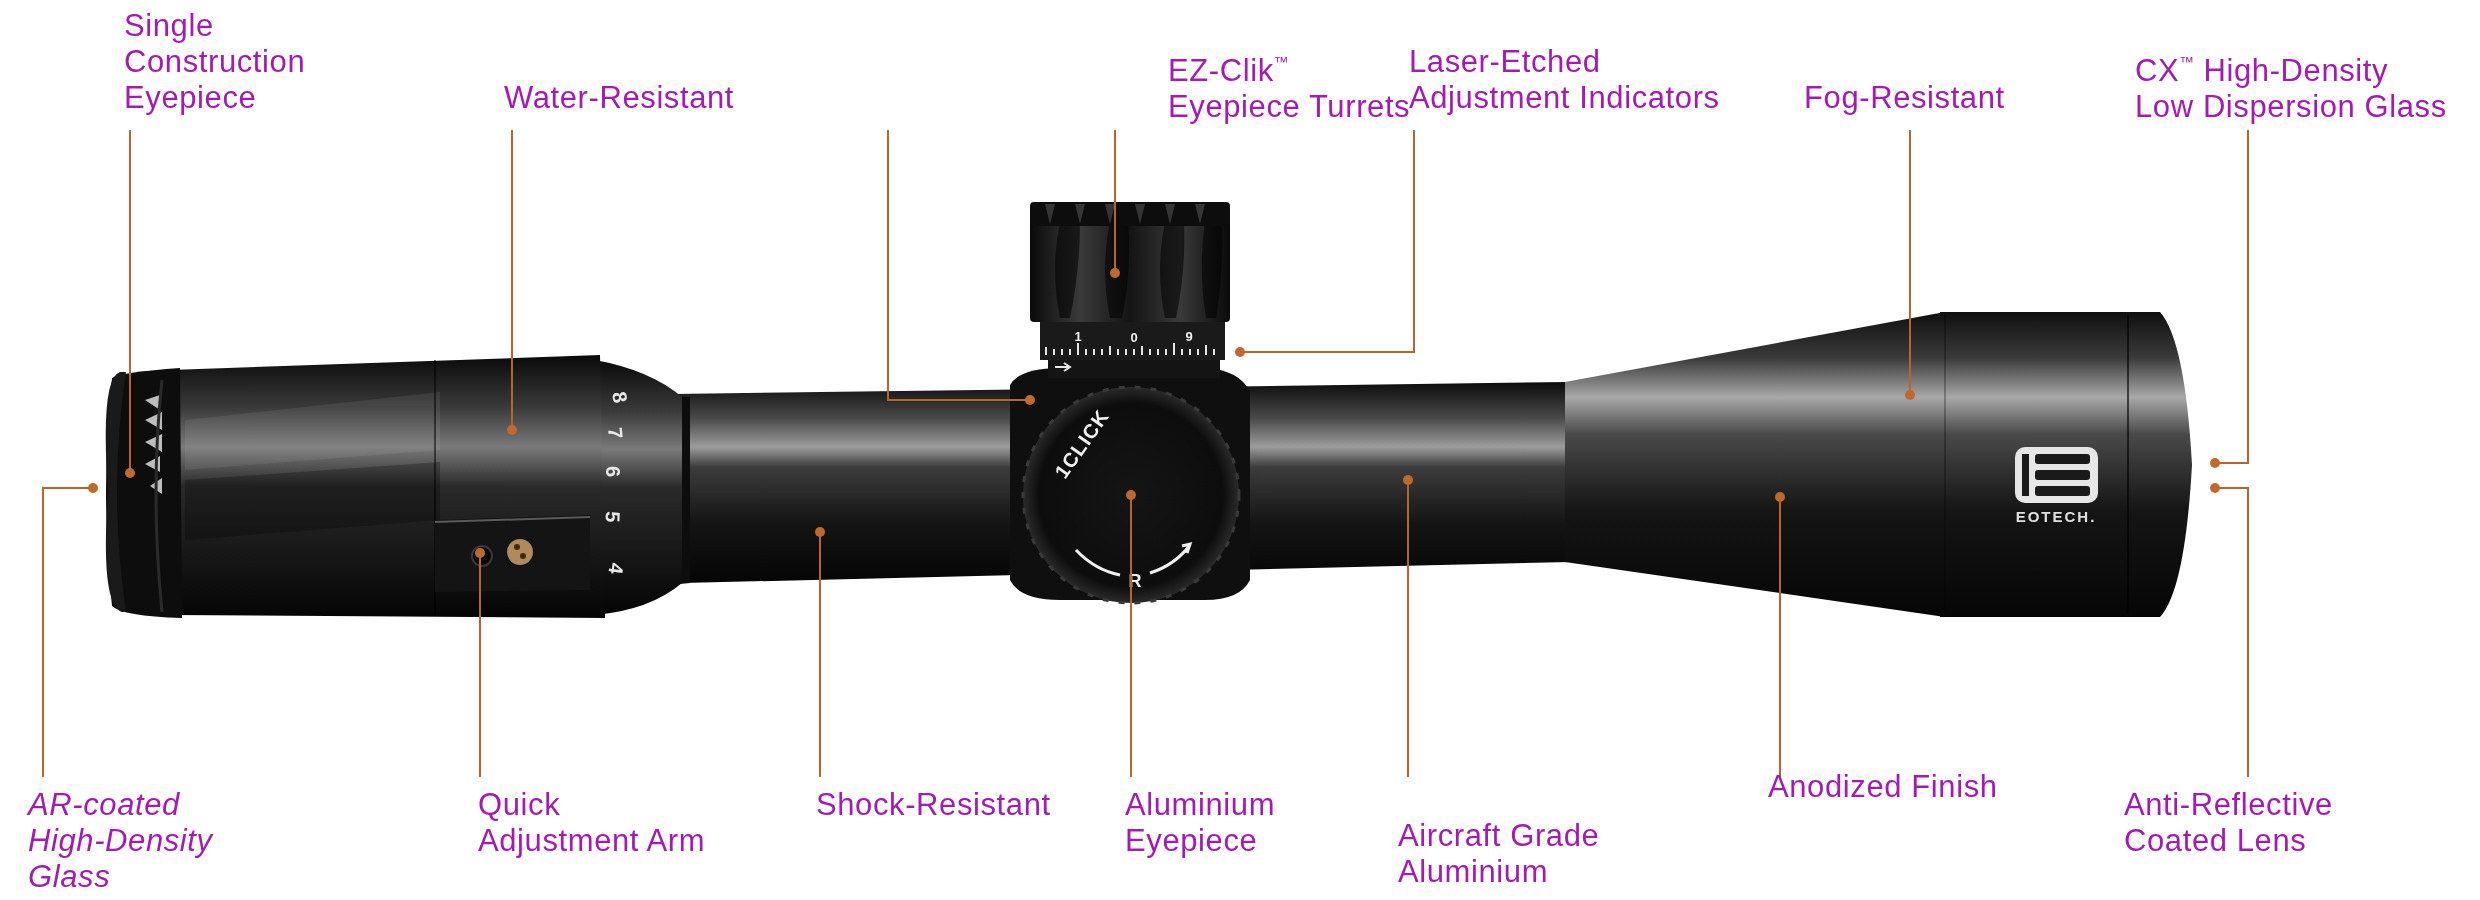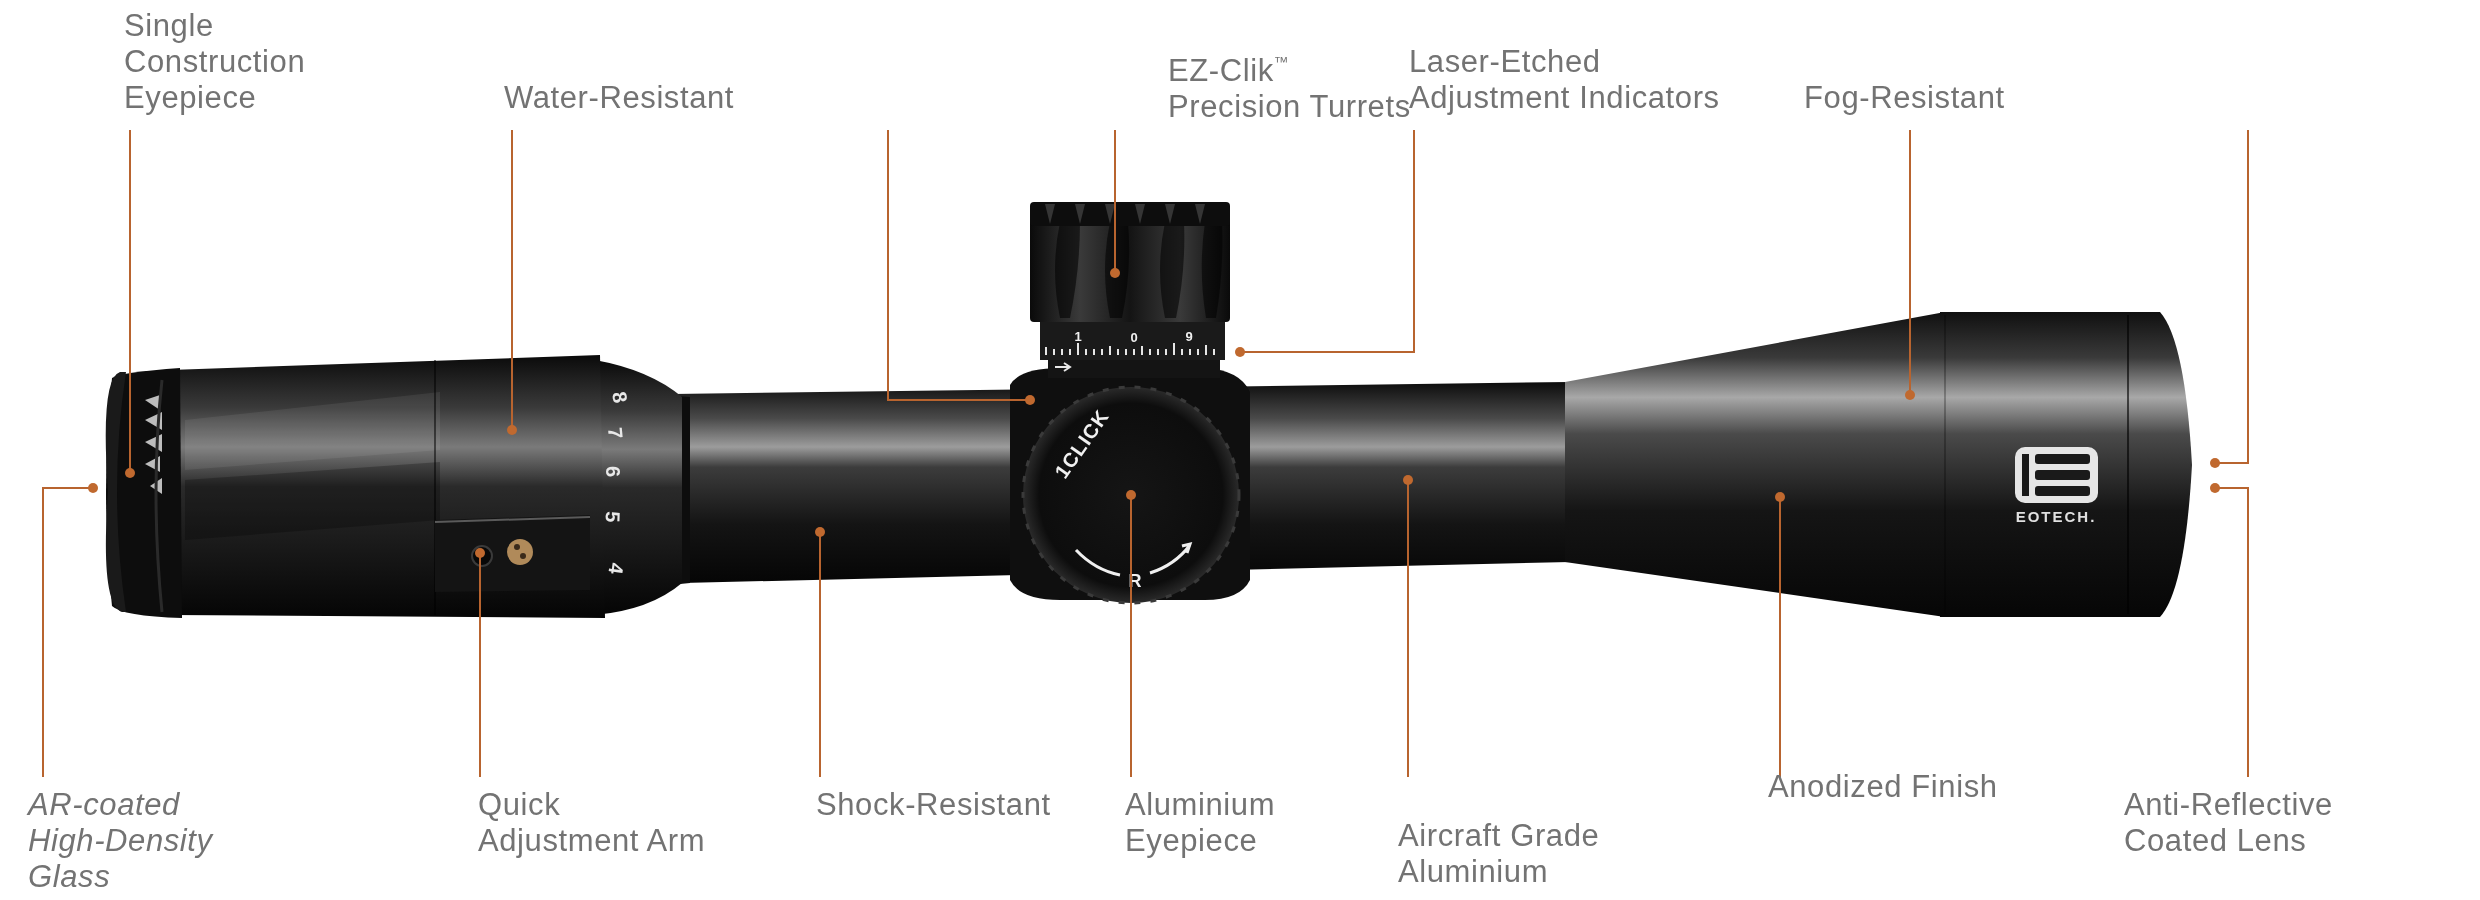--- a/index.html
+++ b/index.html
@@ -1,20 +1,20 @@
 <!DOCTYPE html>
 <html><head>
 <meta charset="utf-8">
 <style>
   html, body { margin: 0; padding: 0; background: #ffffff; }
   body { width: 2480px; height: 900px; position: relative; overflow: hidden;
          font-family: "Liberation Sans", "DejaVu Sans", sans-serif; }
   #stage { position: absolute; left: 0; top: 0; width: 2480px; height: 900px; }
   svg#scope { position: absolute; left: 0; top: 0; }
-  .label { position: absolute; color: #737373; font-size: 31px; line-height: 36px;
+  .label { position: absolute; color: #a21caf; font-size: 31px; line-height: 36px;
            letter-spacing: 0.6px; white-space: nowrap; }
   .label .line { display: block; }
   .tm { font-size: 15px; vertical-align: 14px; letter-spacing: 0; }
 </style>
 </head>
 <body>
 
 <div id="stage">
 
   <svg id="scope" width="2480" height="900" viewBox="0 0 2480 900">
@@ -204,28 +204,32 @@
   <div class="label" style="left:124px; top:8px;">
     <span class="line">Single</span>
     <span class="line">Construction</span>
     <span class="line">Eyepiece</span>
   </div>
   <div class="label" style="left:504px; top:80px;">
     <span class="line">Water-Resistant</span>
   </div>
   <div class="label" style="left:1168px; top:44px;">
     <span class="line"><span>EZ-Clik</span><span class="tm">™</span></span>
-    <span class="line">Precision Turrets</span>
+    <span class="line">Eyepiece Turrets</span>
   </div>
   <div class="label" style="left:1409px; top:44px;">
     <span class="line">Laser-Etched</span>
     <span class="line">Adjustment Indicators</span>
   </div>
   <div class="label" style="left:1804px; top:80px;">
     <span class="line">Fog-Resistant</span>
+  </div>
+  <div class="label" style="left:2135px; top:44px;">
+    <span class="line"><span>CX</span><span class="tm">™</span><span> High-Density</span></span>
+    <span class="line">Low Dispersion Glass</span>
   </div>
 
   <div class="label" style="left:28px; top:787px;font-style:italic;">
     <span class="line">AR-coated</span>
     <span class="line">High-Density</span>
     <span class="line">Glass</span>
   </div>
   <div class="label" style="left:478px; top:787px;">
     <span class="line">Quick</span>
     <span class="line">Adjustment Arm</span>

